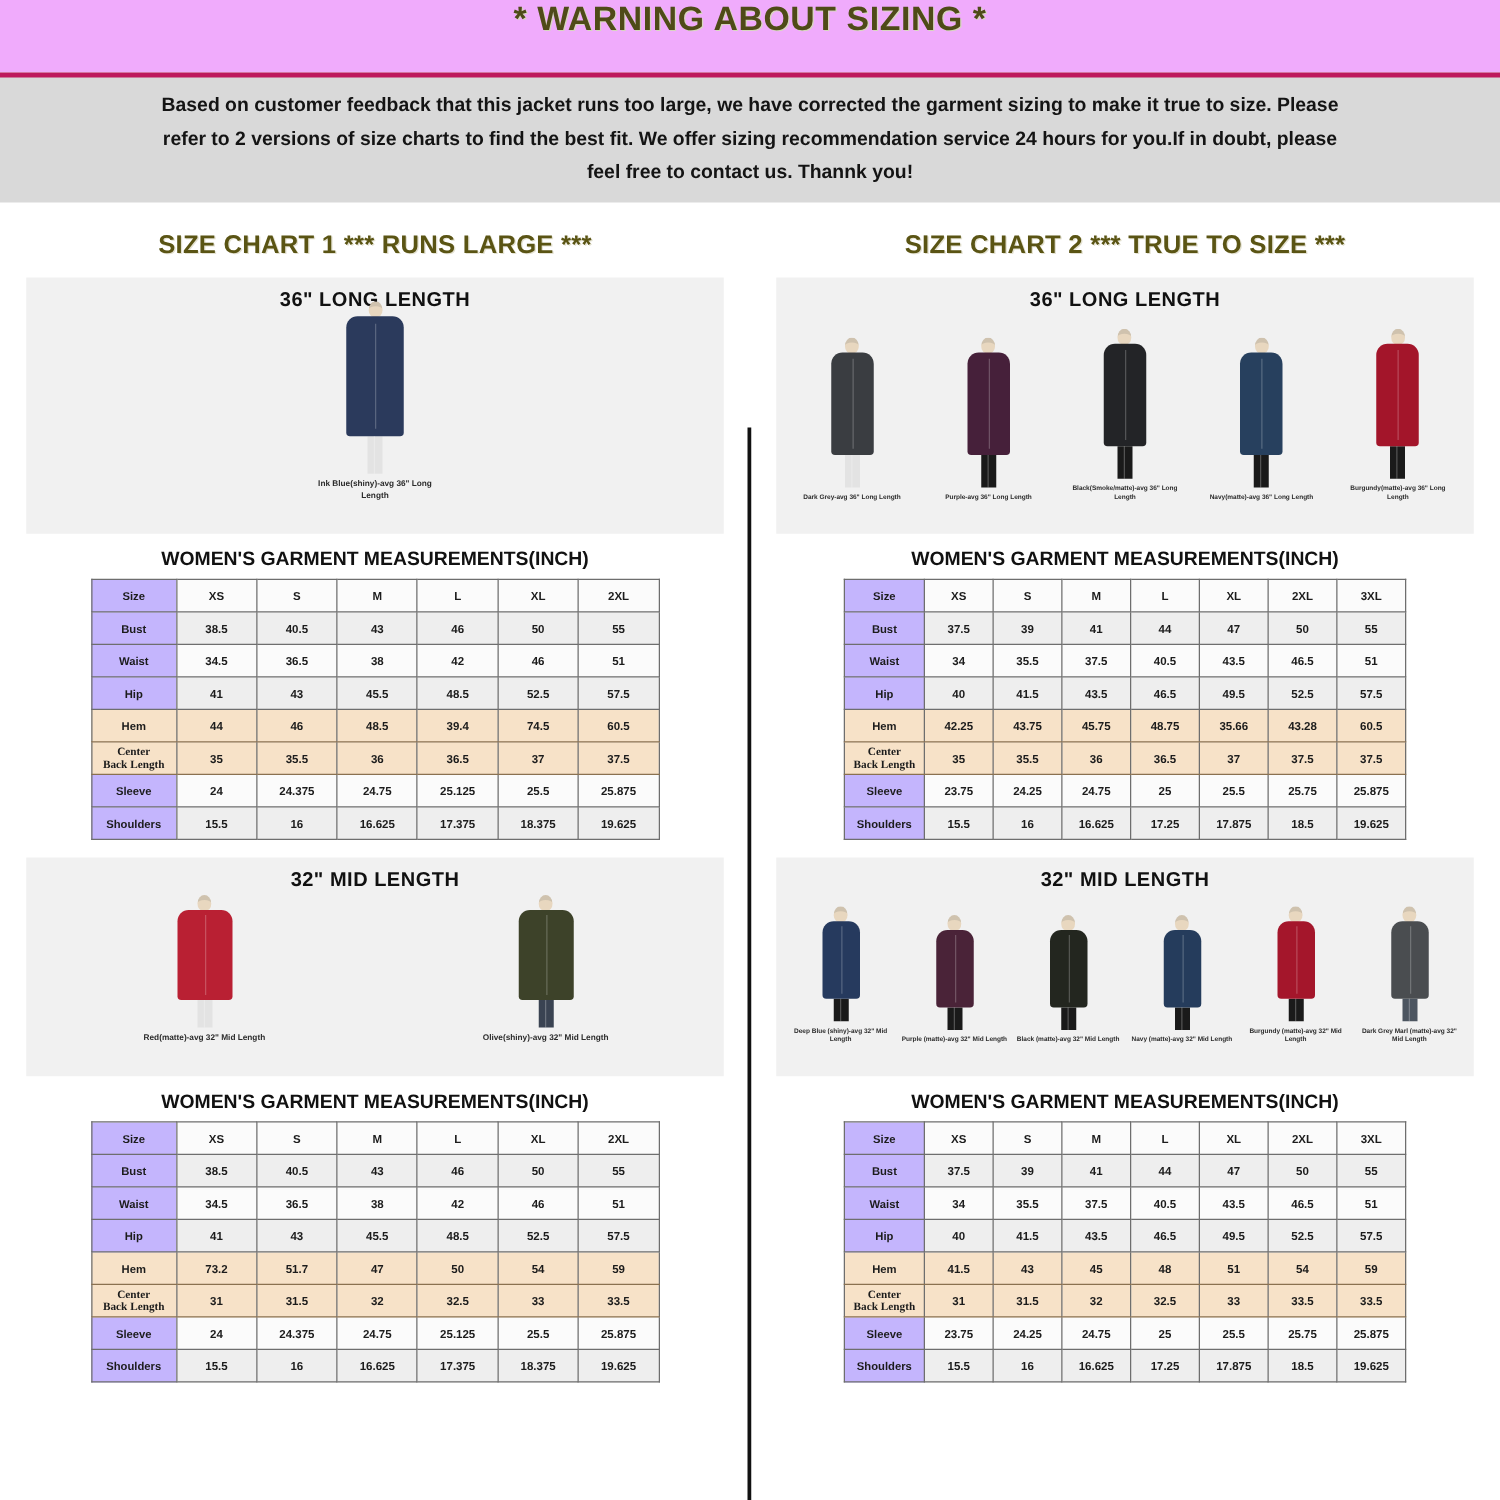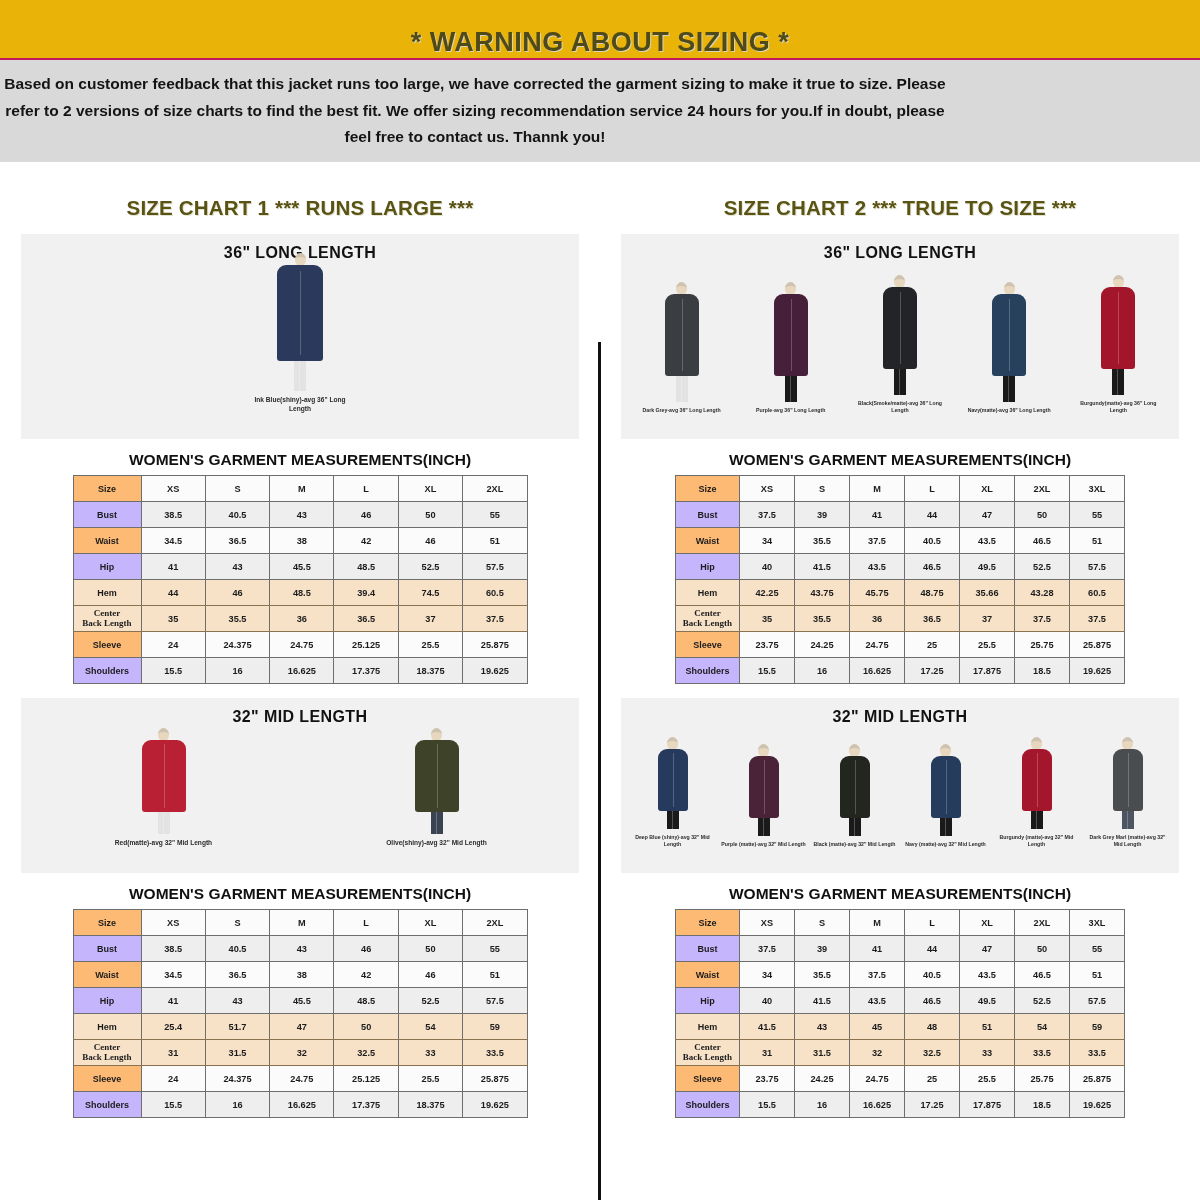--- a/index.html
+++ b/index.html
@@ -9,52 +9,52 @@
     background:#ffffff;
     font-family:"Liberation Sans", sans-serif;
     color:#111;
     overflow:hidden;
   }
 
   
   #warning-banner { width:1200px; }
   .warn-title-bar {
     height:58px;
-    background:#eab308;
-    display:flex; align-items:flex-end; justify-content:center;
+    background:#f0abfc;
+    display:flex; align-items:flex-start; justify-content:center;
   }
   .warn-title {
     font-size:27px; font-weight:bold; letter-spacing:.5px;
     color:#4f4a18;
     text-shadow:1px 1px 0 #d8d5c0;
   }
   .warn-body-bar {
     height:104px;
     background:#d9d9d9;
-    display:flex; align-items:center; justify-content:flex-start;
-    border-top:2px solid #be185d;
+    display:flex; align-items:center; justify-content:center;
+    border-top:4px solid #be185d;
   }
   .warn-body {
     width:950px; text-align:center;
     font-size:15.5px; font-weight:bold; line-height:1.72; color:#141414;
   }
 
   
   #main-split {
     position:relative;
     width:1200px; height:1030px;
     display:flex;
     padding:0;
   }
   .vdivider {
     position:absolute;
     left:598px; top:180px; width:3px; height:1020px;
     background:#111;
   }
-  .panel { width:684px; padding:12px 8px; }
+  .panel { width:684px; padding:0 8px; }
 
   .panel-title {
     text-align:center;
     font-size:20.5px; font-weight:bold;
     color:#5a5414;
     letter-spacing:.2px;
     margin:22px 0 14px 0;
     text-shadow:1px 1px 0 #e4e2d2;
   }
 
@@ -135,21 +135,21 @@
     text-align:center;
     font-size:9.2px;
     font-weight:bold;
     color:#1c1c1c;
     height:26px;
     padding:0 1px;
     background:#fbfbfb;
   }
   table.size tr.alt td { background:#eeeeee; }
   table.size td.rowhead {
-    background:#fdba74;
+    background:#c4b5fd;
     font-size:9px;
   }
   table.size tr.alt td.rowhead { background:#c4b5fd; }
   table.size tr.hl td { background:#f7e2c8; }
   table.size tr.hl td { border-top:1px solid #8a7150; border-bottom:1px solid #8a7150; }
   td.rowhead.two { line-height:1.05; font-size:8.4px;font-family:Liberation Serif, serif; }
 
   .t6 { width:455px; }
   .t7 { width:450px; }
   .t6 col.lab { width:68px; }
@@ -342,21 +342,21 @@
               <td class="rowhead">Hip</td>
               <td>41</td>
               <td>43</td>
               <td>45.5</td>
               <td>48.5</td>
               <td>52.5</td>
               <td>57.5</td>
             </tr>
             <tr class="hl">
               <td class="rowhead">Hem</td>
-              <td>25.4</td>
+              <td>73.2</td>
               <td>51.7</td>
               <td>47</td>
               <td>50</td>
               <td>54</td>
               <td>59</td>
             </tr>
             <tr class="hl">
               <td class="rowhead two">Center<br>Back Length</td>
               <td>31</td>
               <td>31.5</td>

